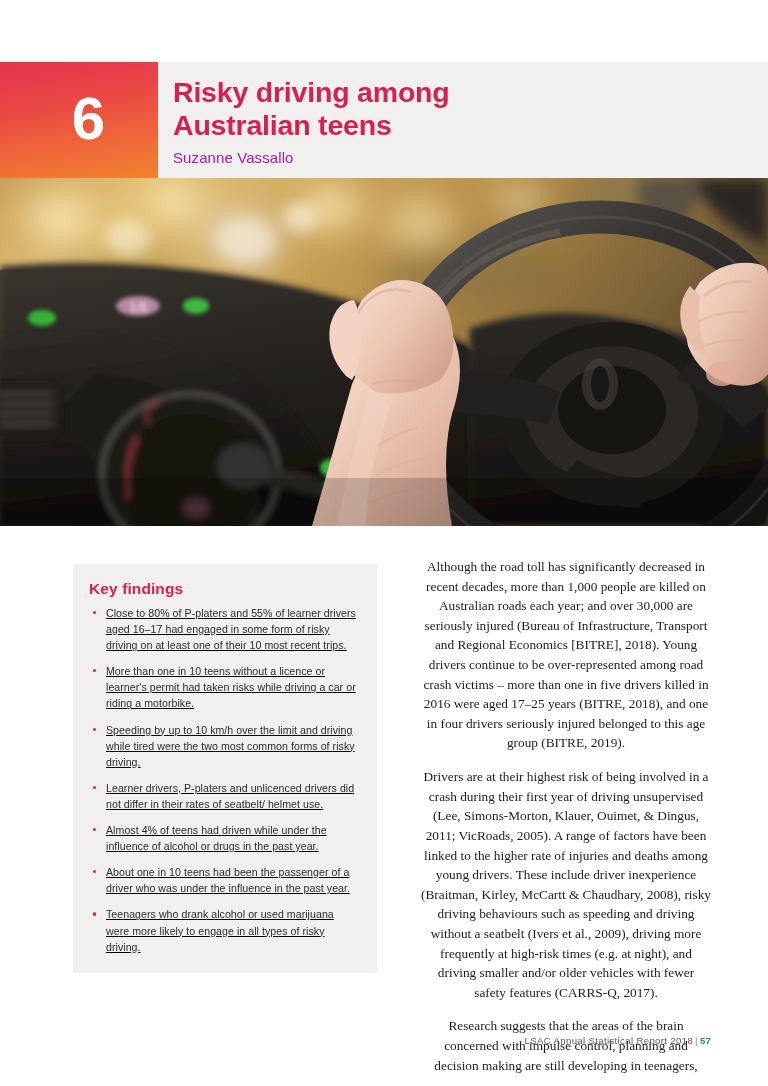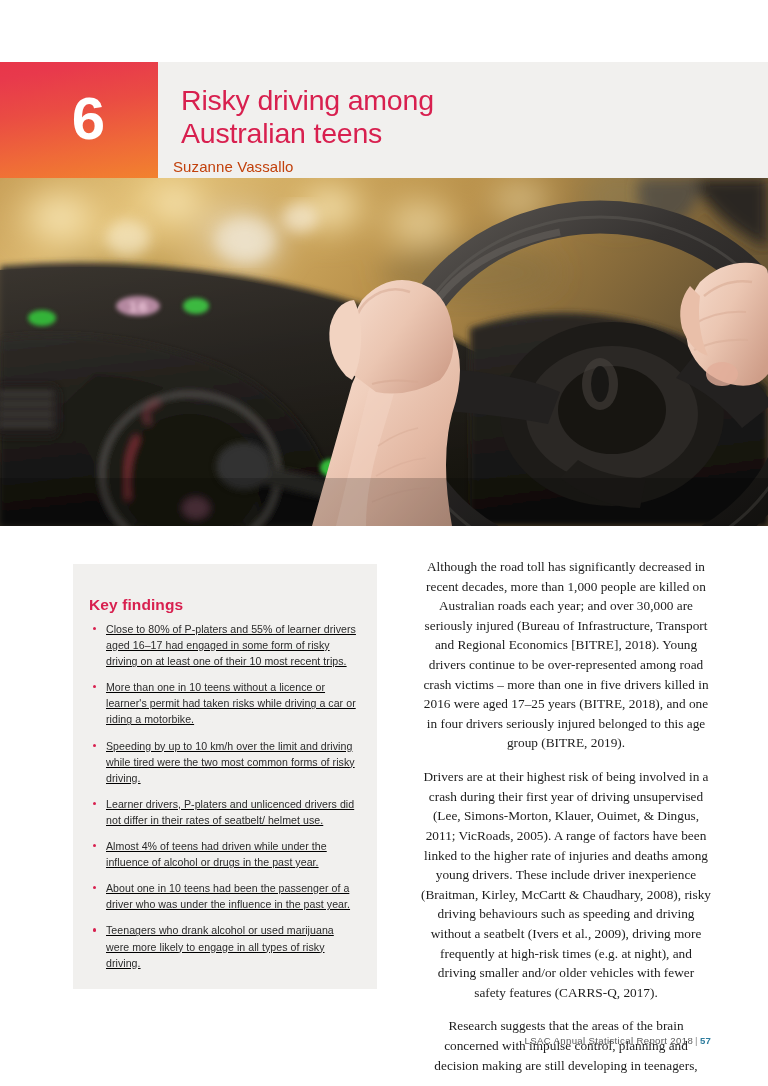--- a/index.html
+++ b/index.html
@@ -47,28 +47,28 @@
   }
   .header-text {
     position: absolute;
     left: 173px;
     top: 14px;
     width: 560px;
   }
   .chapter-title {
     color: #d8204f;
     font-size: 28.5px;
-    font-weight: normal;
+    font-weight: bold;
     line-height: 1.16;
     letter-spacing: -0.2px;
-    margin: 8px;
+    margin: 0;
     white-space: pre-line;
   }
   .chapter-author {
-    color: #c2410c;
+    color: #a21caf;
     font-size: 15px;
     font-weight: normal;
     line-height: 1.2;
     margin: 7px 0 0 0;
     letter-spacing: 0.1px;
   }
 
   
   .hero-photo {
     position: absolute;
@@ -97,21 +97,21 @@
     top: 24px;
     width: 304px;
     box-sizing: border-box;
     background: #f1f0ee;
     padding: 16px 20px 18px 16px;
   }
   .key-findings-title {
     color: #d8204f;
     font-size: 15.5px;
     font-weight: bold;
-    margin: 16px 0 7px 0;
+    margin: 0 0 7px 0;
     letter-spacing: 0.1px;
   }
   .kf-list {
     list-style: none;
     margin: 0;
     padding: 0;
     text-decoration: underline;
   }
   .kf-item {
     position: relative;

